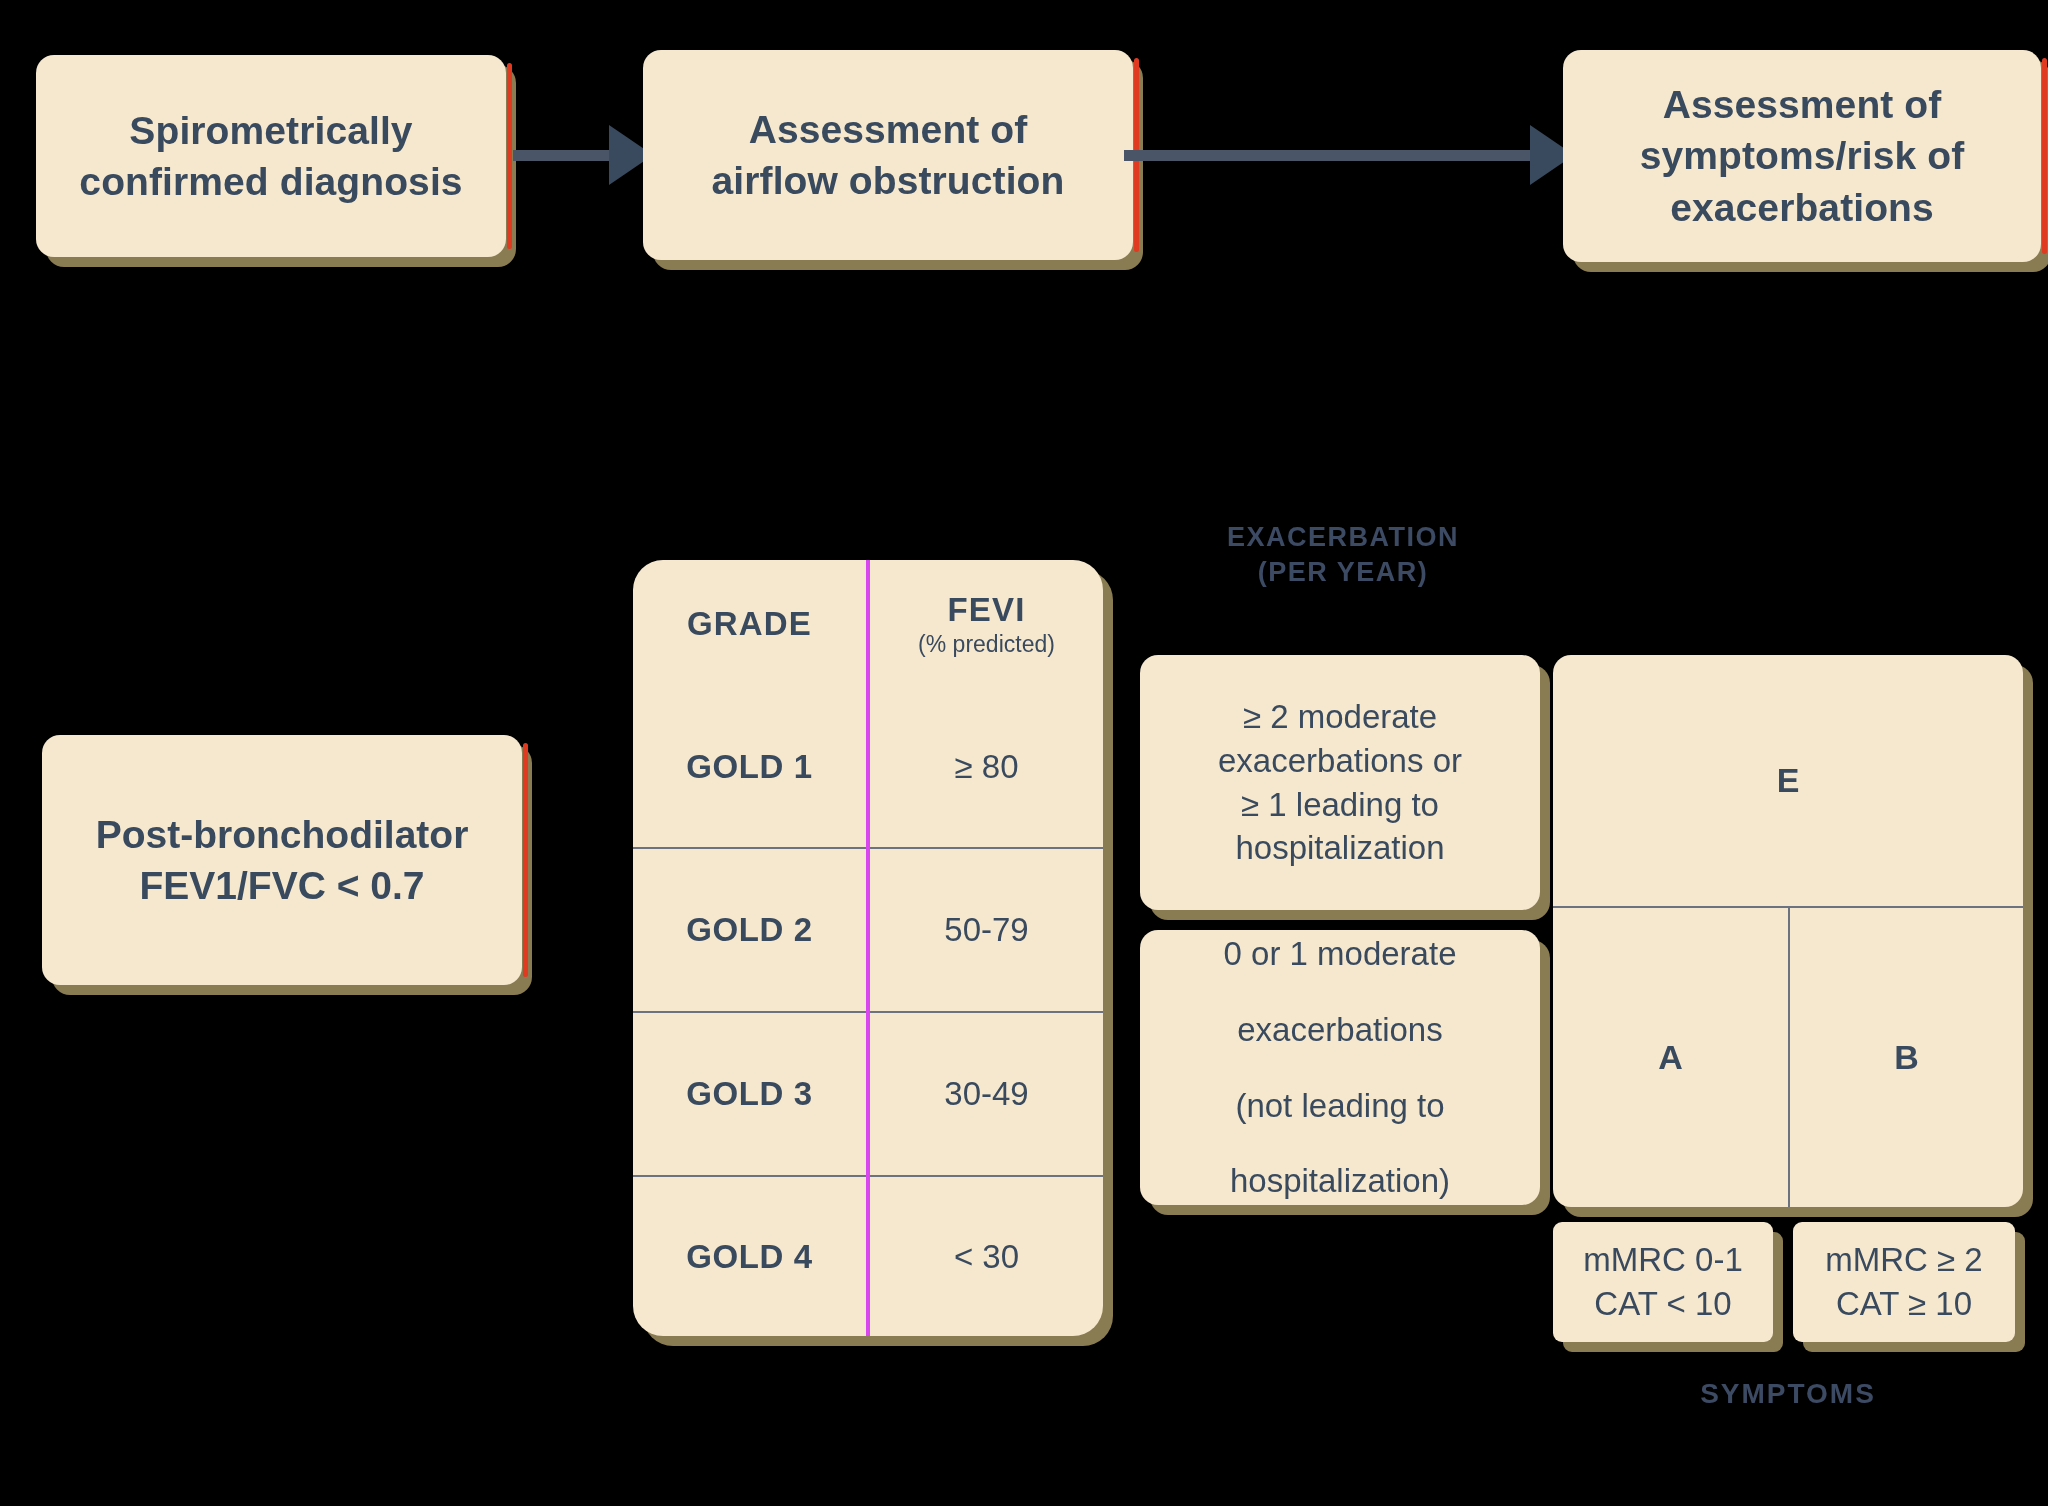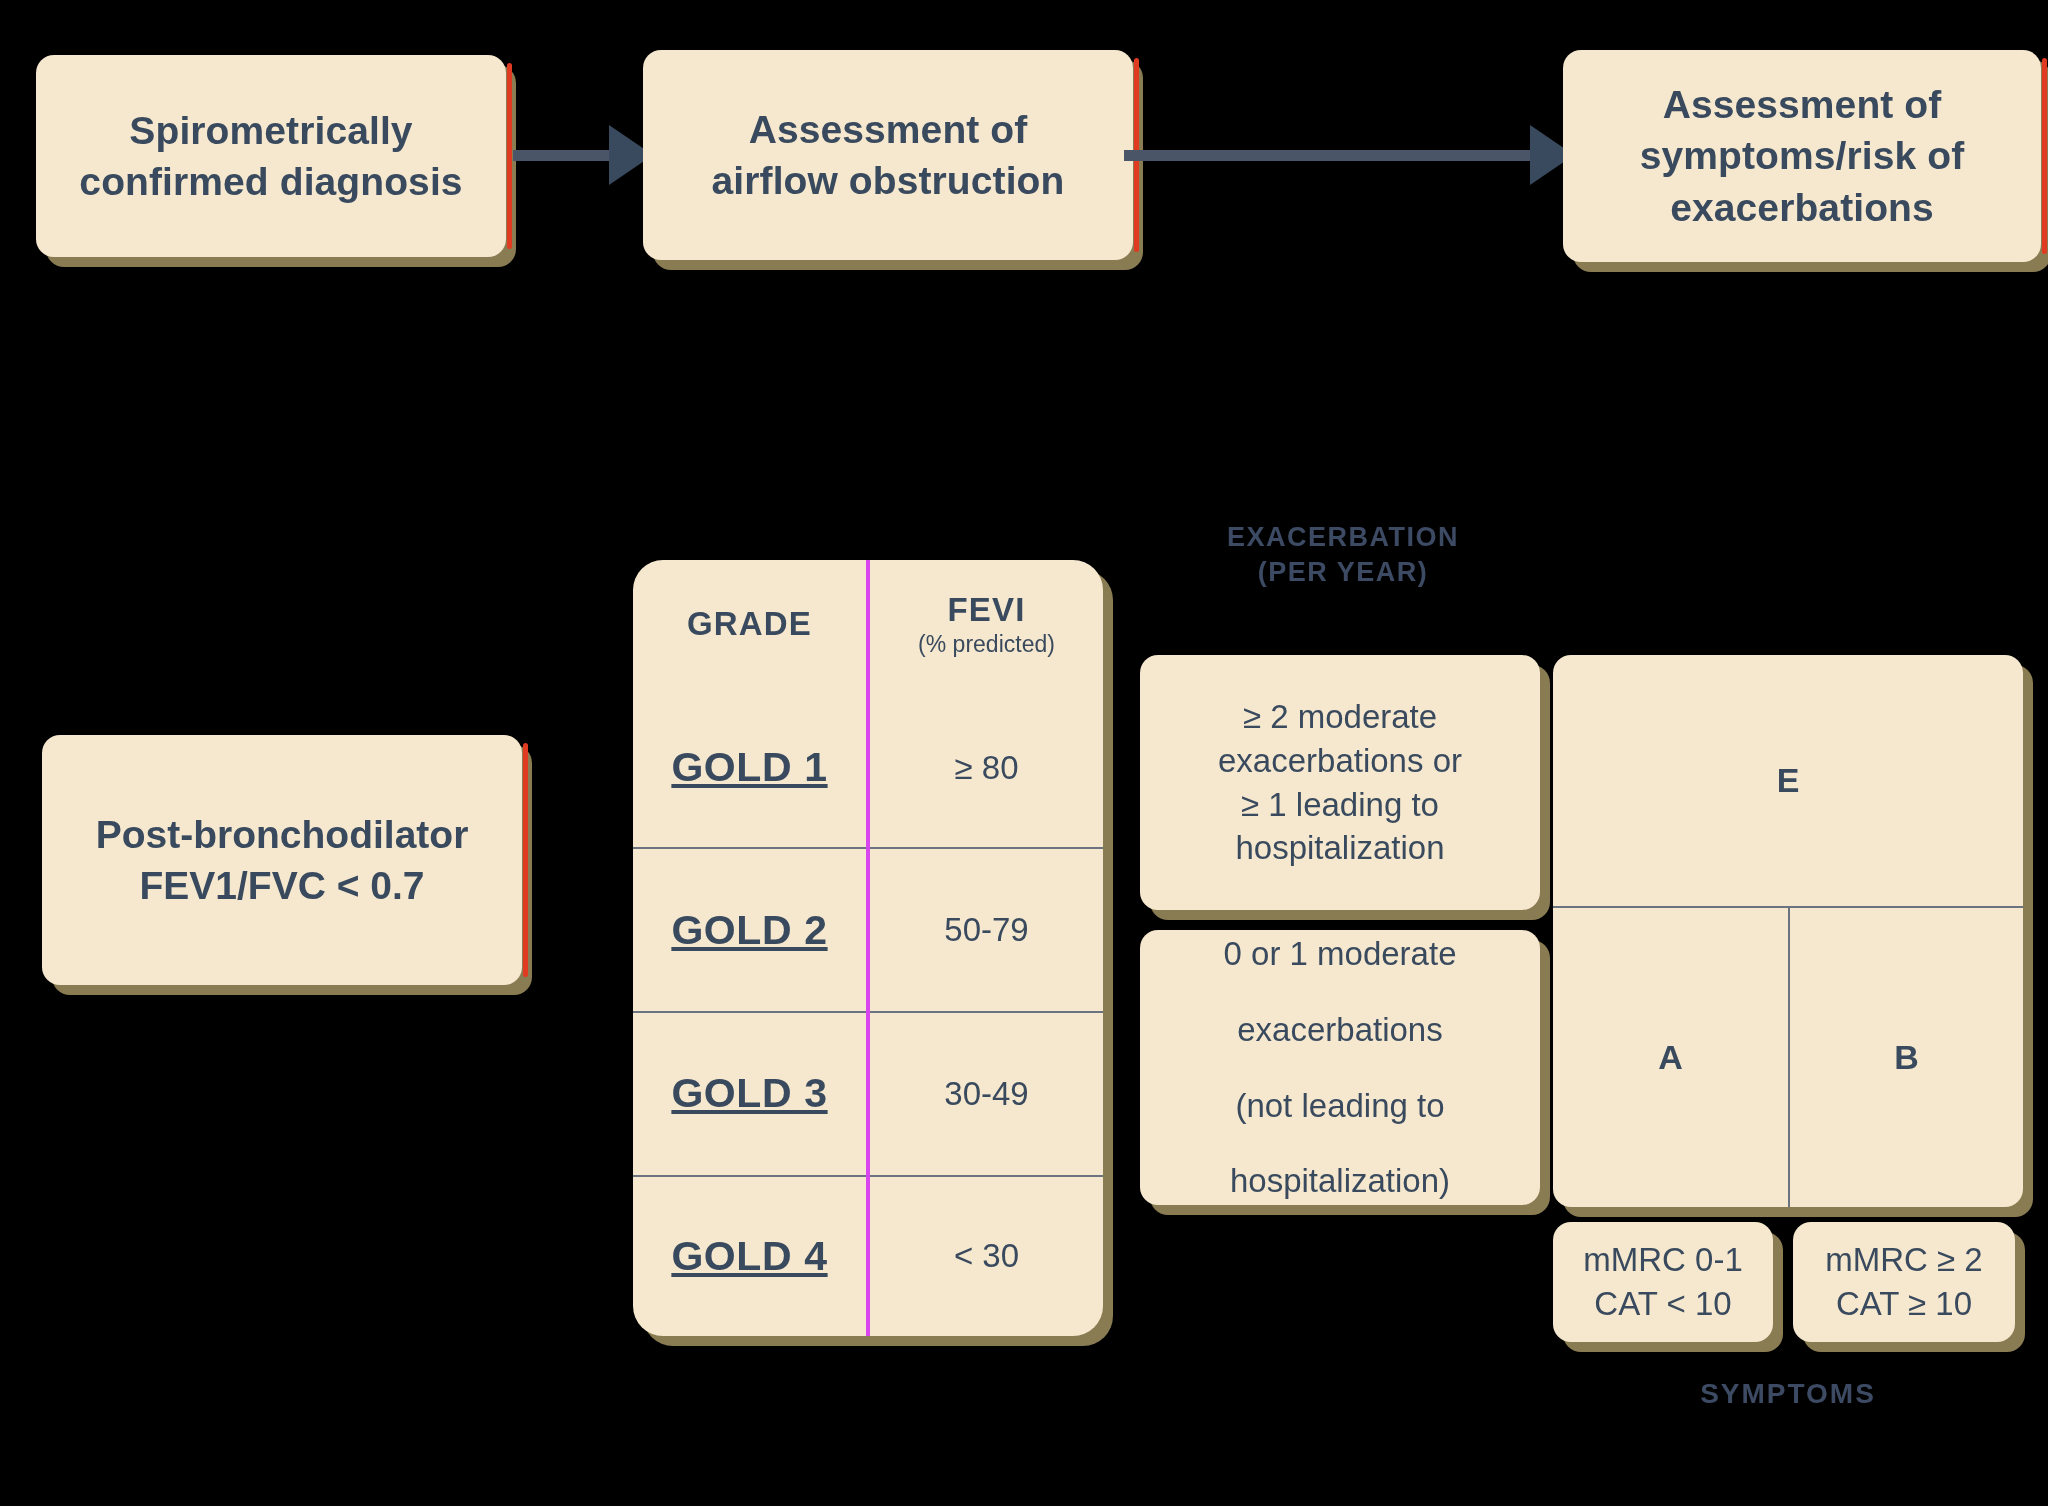--- a/index.html
+++ b/index.html
@@ -127,24 +127,23 @@
     letter-spacing: 1.2px;
     display: block;
   }
   .th-fevi-sub {
     font-size: 23px;
     font-weight: 400;
     display: block;
     margin-top: 2px;
   }
   .grade-name {
-    font-size: 41px;
+    font-size: 33px;
     font-weight: 700;
     letter-spacing: 0.6px;
-    text-decoration: underline;
   }
   .grade-val {
     font-size: 33px;
     font-weight: 500;
   }
 
   
   #exac-label {
     position: absolute;
     left: 1148px;
@@ -203,20 +202,21 @@
   }
   #abe-cell-b { border-left: 2px solid #6B7280; }
   #abe-cell-e { font-size: 34px; font-weight: 700; }
 
   
   .mmrcbox {
     font-size: 33px;
     font-weight: 500;
     flex-direction: column;
     padding: 8px 10px;
+    border-radius: 9px;
   }
   #box-mmrc-low  { left: 1553px; top: 1222px; width: 220px; height: 120px; }
   #box-mmrc-high { left: 1793px; top: 1222px; width: 222px; height: 120px; }
 
   #symptoms-label {
     position: absolute;
     left: 1553px;
     top: 1378px;
     width: 470px;
     text-align: center;

